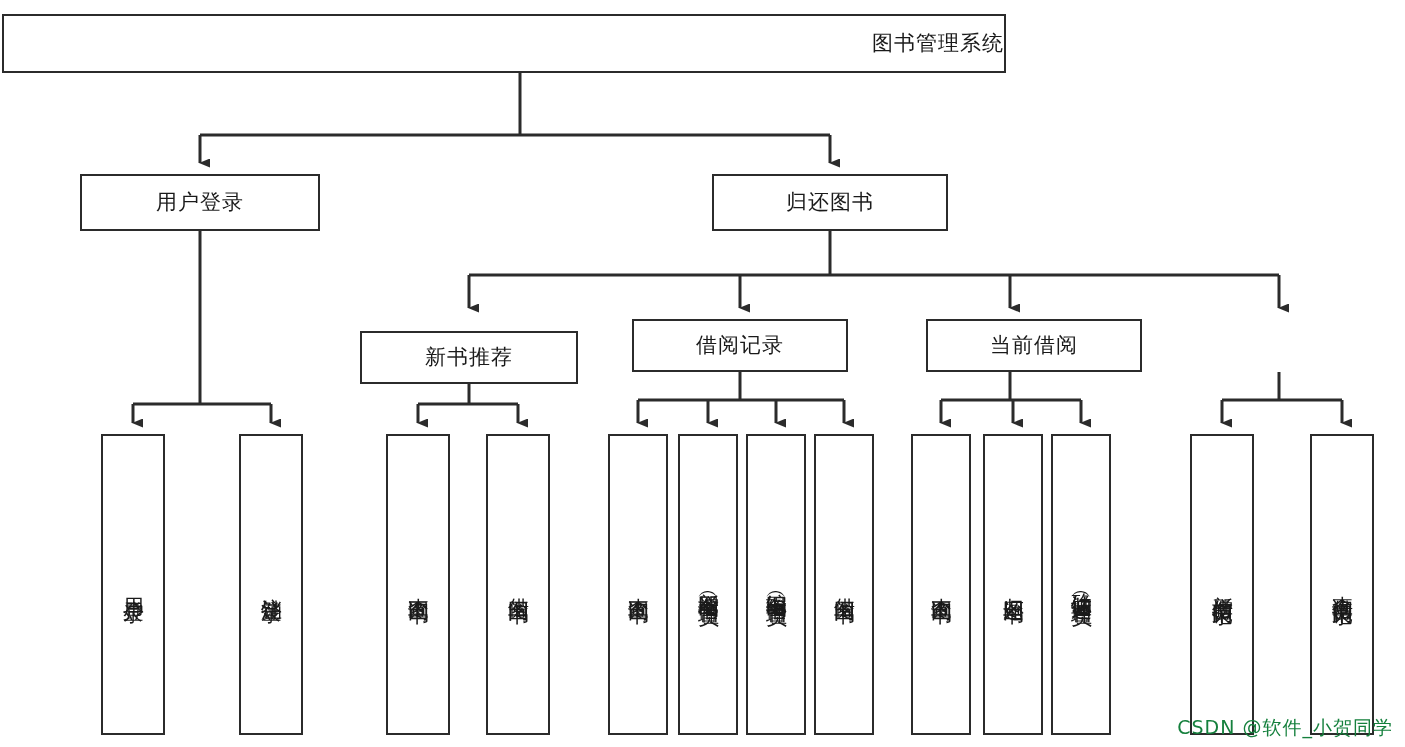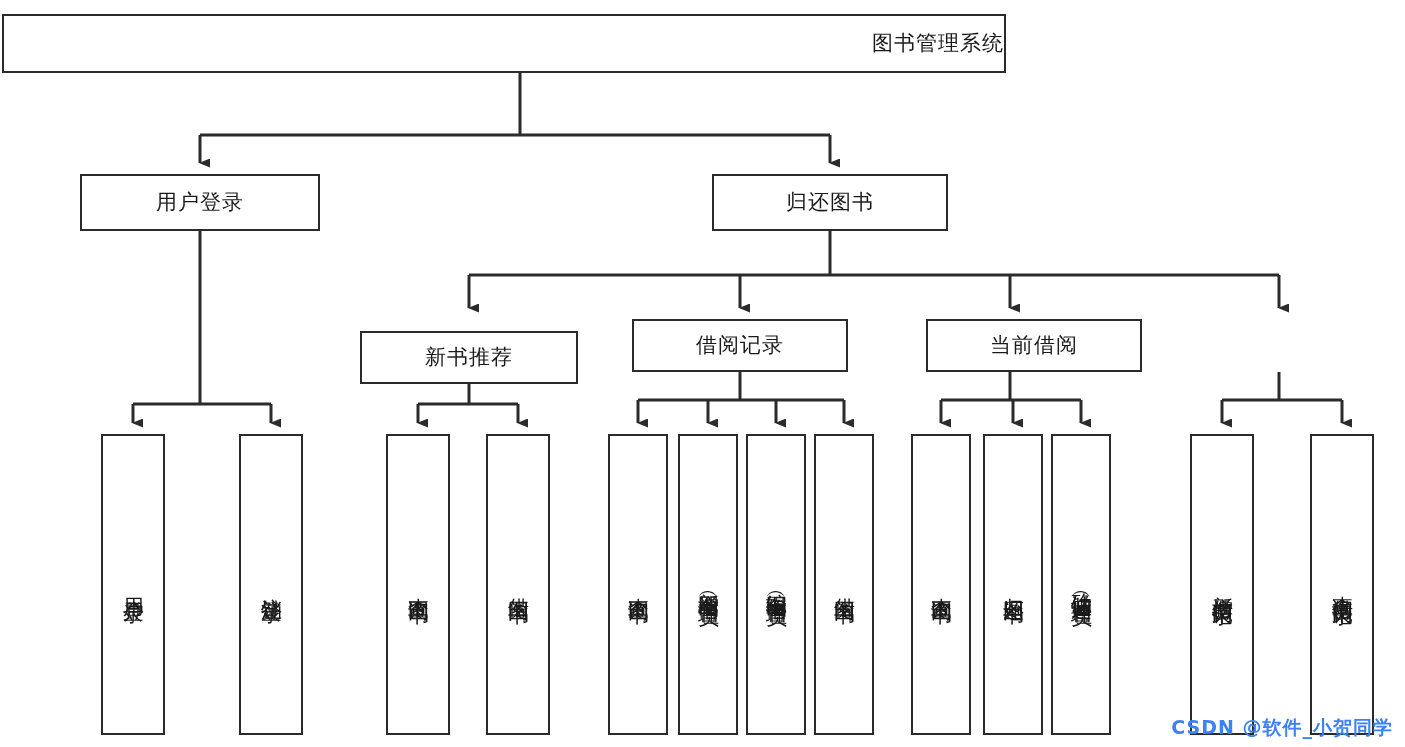--- a/index.html
+++ b/index.html
@@ -56,25 +56,24 @@
     text-orientation: upright;
     display: block;
     white-space: normal;
     max-height: 100%;
   }
   #watermark {
     position: absolute;
     right: 12px;
     bottom: 6px;
     font-size: 19px;
-    color: #3b82f6;
+    color: #15803d;
     letter-spacing: 1px;
     white-space: nowrap;
     font-family: "DejaVu Sans", "Liberation Sans", sans-serif;
-    font-weight: bold;
   }
 </style>
 </head>
 <body>
 
 <div id="canvas">
 
   <svg id="edges" viewBox="0 0 1405 747" xmlns="http://www.w3.org/2000/svg">
     <defs>
       <marker id="arrow" markerWidth="9" markerHeight="11" refX="4.5" refY="10" orient="auto" markerUnits="userSpaceOnUse">

